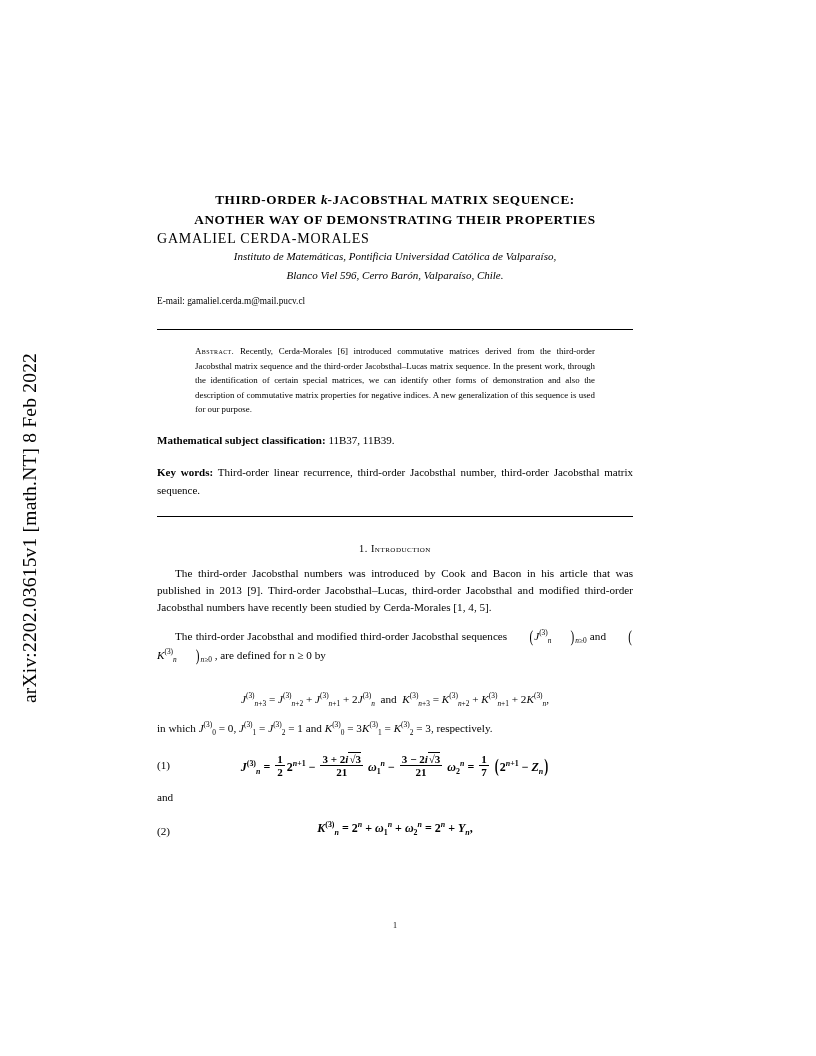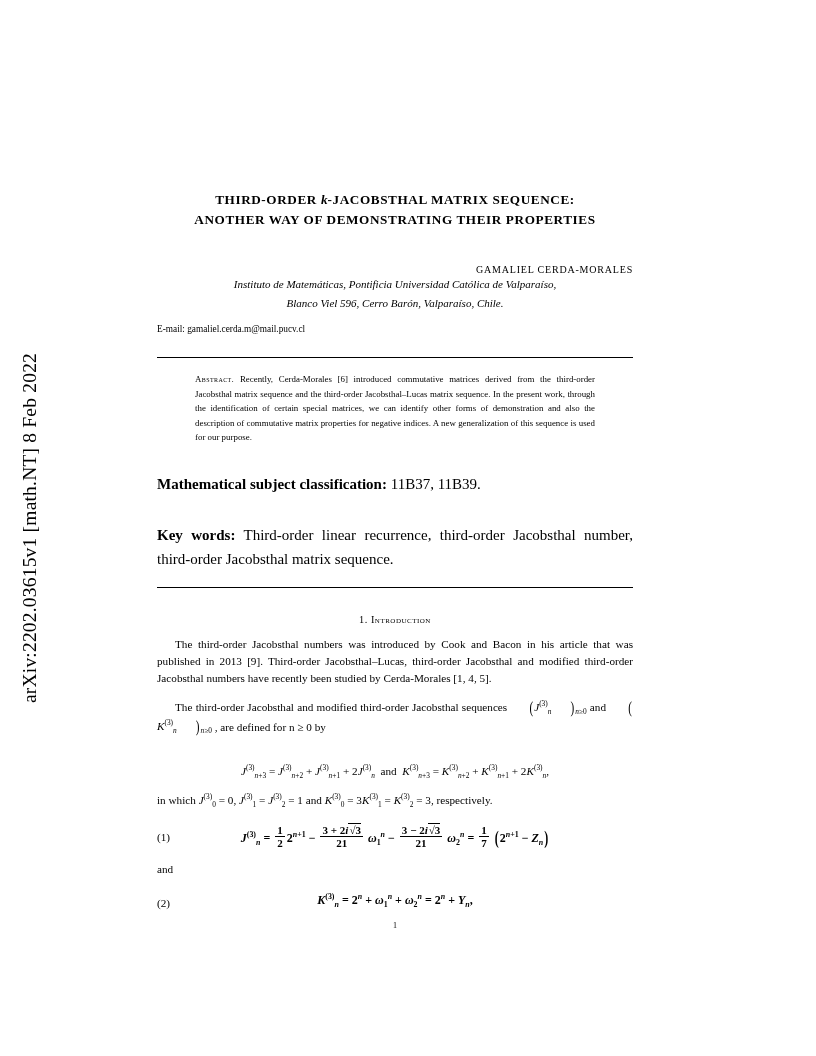--- a/index.html
+++ b/index.html
@@ -48,24 +48,23 @@
     text-align: center;
     font-size: 13.2px;
     font-weight: bold;
     letter-spacing: 0.6px;
     line-height: 1.55;
     margin-top: 190px;
   }
   .title .ital { font-style: italic; font-weight: bold; letter-spacing: 0; }
 
   .author {
-    text-align: right;
-    font-size: 10px;
+    text-align: left;
+    font-size: 14px;
     letter-spacing: 0.8px;
-    margin-top: 33px;
   }
 
   .affil {
     text-align: center;
     font-size: 11px;
     line-height: 1.75;
     font-style: italic;
   }
   .email {
     text-align: left;
@@ -86,22 +85,22 @@
     font-size: 8.9px;
     line-height: 1.62;
     text-align: justify;
   }
   .abstract .head {
     font-variant: small-caps;
     letter-spacing: 0.4px;
   }
 
   .msc, .keywords {
-    margin-top: 27px;
-    font-size: 15px;
+    margin-top: 15px;
+    font-size: 11px;
     line-height: 1.62;
     text-align: justify;
   }
   .msc b, .keywords b { font-weight: bold; }
 
   .section-head {
     text-align: center;
     font-size: 10.3px;
     font-variant: small-caps;
     letter-spacing: 0.5px;

